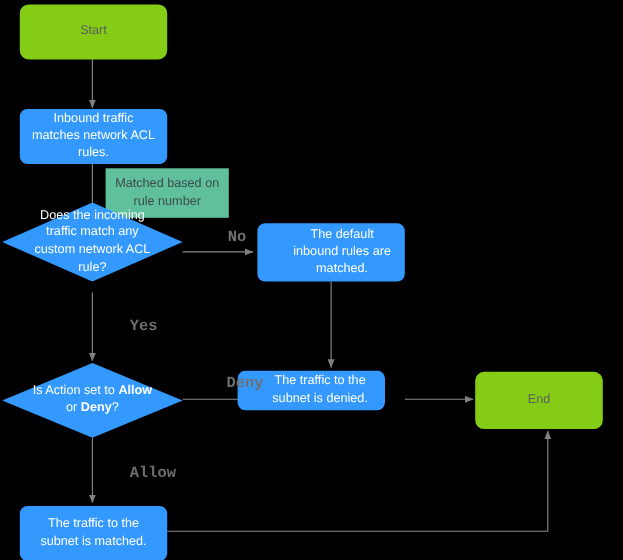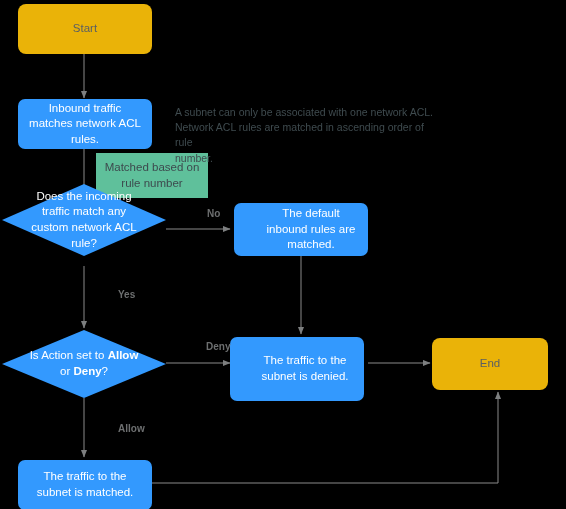--- a/index.html
+++ b/index.html
@@ -13,21 +13,21 @@
   #svg-links{position:absolute;left:0;top:0;width:566px;height:509px;}
 
   .node{
     position:absolute;
     display:flex;align-items:center;justify-content:center;
     text-align:center;
     box-sizing:border-box;
     line-height:1.35;
   }
   .terminator{
-    background:#eab308;
+    background:#84cc16;
     color:#5a5f63;
     border-radius:8px;
     font-size:11.5px;
   }
   .process{
     background:#3399fe;
     color:#ffffff;
     border-radius:7px;
     font-size:11.5px;
     padding:2px 8px;
@@ -53,23 +53,23 @@
   .annotation{
     position:absolute;
     color:#3f4b4f;
     font-size:10.5px;
     line-height:1.45;
     font-family:"Liberation Sans", sans-serif;
   }
   .edge-label{
     position:absolute;
     color:#6d6f70;
-    font-size:10px;
+    font-size:14px;
     font-weight:bold;
-    font-family:Liberation Sans, sans-serif;
+    font-family:Liberation Mono, monospace;
     white-space:nowrap;
     padding-left:24px;
   }
   b{font-weight:bold;}
 </style>
 </head>
 <body>
 
 <div id="canvas">
 
@@ -104,25 +104,20 @@
   </div>
 
   <div class="node process" style="left:18px;top:99px;width:134px;height:50px;text-align:center;">
     <span>Inbound traffic matches network ACL rules.</span>
   </div>
 
   <div class="node note" style="left:96px;top:153px;width:112px;height:45px;">
     <span>Matched based on rule number</span>
   </div>
 
-  <div class="annotation" style="left:175px;top:105px;width:265px;">
-    <div>A subnet can only be associated with one network ACL.</div>
-    <div>Network ACL rules are matched in ascending order of rule</div>
-    <div>number.</div>
-  </div>
 
   <div class="node decision" style="left:2px;top:184px;width:164px;height:72px;">
     <svg class="dshape" viewBox="0 0 164 72" preserveAspectRatio="none">
       <polygon points="82,0 164,36 82,72 0,36" fill="#3399fe"></polygon>
     </svg>
     <span class="dlabel">Does the incoming traffic match any custom network ACL rule?</span>
   </div>
 
   <div class="node process" style="left:234px;top:203px;width:134px;height:53px;padding-left:28px;">
     <span>The default inbound rules are matched.</span>
@@ -130,21 +125,21 @@
 
   <div class="node decision" style="left:2px;top:330px;width:164px;height:68px;align-items:center;">
     <svg class="dshape" viewBox="0 0 164 68" preserveAspectRatio="none">
       <polygon points="82,0 164,34 82,68 0,34" fill="#3399fe"></polygon>
     </svg>
     <span class="dlabel">
       <span>Is Action set to </span><b>Allow</b><span> or </span><b>Deny</b><span>?</span>
     </span>
   </div>
 
-  <div class="node process" style="left:230px;top:337px;width:134px;height:64px;padding-left:24px;">
+  <div class="node process" style="left:216px;top:337px;width:134px;height:36px;padding-left:24px;">
     <span>The traffic to the subnet is denied.</span>
   </div>
 
   <div class="node terminator" style="left:432px;top:338px;width:116px;height:52px;">
     <span>End</span>
   </div>
 
   <div class="node process" style="left:18px;top:460px;width:134px;height:50px;">
     <span>The traffic to the subnet is matched.</span>
   </div>

